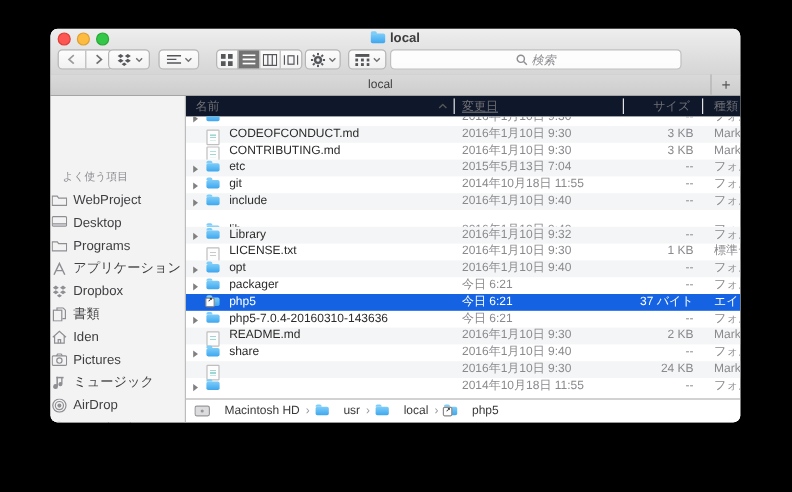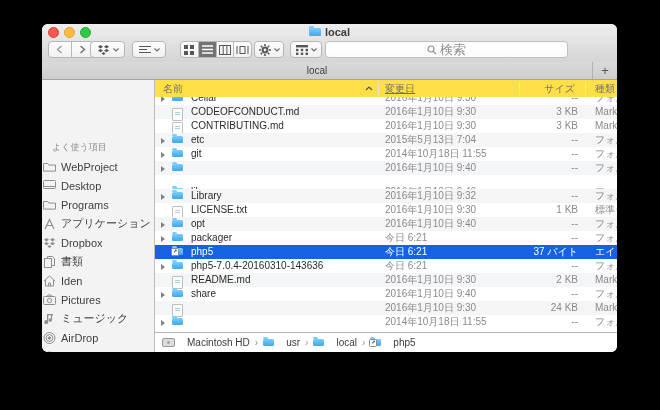--- a/index.html
+++ b/index.html
@@ -29,38 +29,38 @@
   
   .tb-btn{position:absolute;top:17px;height:17px;border:1px solid #b6b6b6;border-radius:4px;
         background:linear-gradient(#fdfdfd,#f1f1f1);display:flex;align-items:center;justify-content:center;
         box-sizing:border-box;color:#4c4c4e;}
   .seg{display:flex;height:100%;align-items:center;justify-content:center;flex:1;}
   .seg+.seg{border-left:1px solid #b9b9b9;}
   .seg.active{background:#737373;border-radius:0 0 0 0;}
   .chev-down{margin-left:3px;}
   .searchfield{position:absolute;top:17px;left:283px;width:243px;height:17px;box-sizing:border-box;
         border:1px solid #bfbfbf;border-radius:4px;background:rgba(255,255,255,.92);
-        display:flex;align-items:center;justify-content:center;gap:3px;color:#8e8e93;font-size:13px;}
+        display:flex;align-items:center;justify-content:center;gap:3px;color:#8e8e93;font-size:10px;font-style:italic;}
   
   .tabbar{position:absolute;left:0;right:0;top:38px;height:18px;
         background:linear-gradient(#dadada,#cdcdcd);border-bottom:1px solid #a5a5a5;box-sizing:border-box;}
   .tab-label{position:absolute;left:0;right:25px;top:0;height:17px;display:flex;align-items:center;
         justify-content:center;font-size:10px;color:#3e3e3e;}
   .newtab{position:absolute;right:0;top:0;width:24px;height:17px;border-left:1px solid #b0b0b0;
         display:flex;align-items:center;justify-content:center;font-size:13px;color:#555;}
   
   .sidebar{position:absolute;left:0;top:56px;bottom:0;width:113px;background:#f4f3f4;
         border-right:1px solid #bcbcbc;box-sizing:border-box;}
   .sb-head{position:absolute;left:10px;font-size:9px;color:#8b8b90;}
   .sb-item{position:absolute;left:0;width:113px;height:19px;display:flex;align-items:center;gap:5px;
         box-sizing:border-box;font-size:11px;color:#3f3f41;white-space:nowrap;}
   .sb-ic{width:14px;height:14px;display:flex;align-items:center;justify-content:center;flex:0 0 14px;
         color:#8e8e93;font-size:12px;}
   
-  .listhead{position:absolute;left:113px;right:0;top:56px;height:17px;background:#fde047;
+  .listhead{position:absolute;left:113px;right:0;top:56px;height:17px;background:#0f172a;
         border-bottom:1px solid #0f172a;font-size:10px;color:#6f6f74;}
   .lh-sep{position:absolute;top:2px;bottom:2px;width:1px;background:#e4e4e5;}
   .rows{position:absolute;left:113px;right:0;top:73px;height:235px;overflow:hidden;background:#fff;}
   .row{position:absolute;left:0;right:0;height:14px;font-size:10px;line-height:14px;color:#2b2b2b;}
   .row.alt{background:#f4f5f6;}
   .row.selected{background:#1563e2;color:#fff;}
   .row.selected .fdate,.row.selected .fsize,.row.selected .fkind{color:#fff;}
   .tri{position:absolute;left:6px;top:4.5px;width:0;height:0;border-left:4px solid #808080;
         border-top:3px solid transparent;border-bottom:3px solid transparent;}
   .ric{position:absolute;left:17px;top:2.5px;}
@@ -340,21 +340,20 @@
     <span style="position:absolute;right:42px;top:2px;">サイズ</span>
     <div class="lh-sep" style="left:430px;"></div>
     <span style="position:absolute;left:440px;top:2px;">種類</span>
   </div>
 
   <div class="rows">
 
     <div class="row" style="top:-6px;">
       <span class="tri"></span>
       <span class="ric fold s"></span>
-      <span class="fname">Cellar</span>
       <span class="fdate">2016年1月10日 9:30</span>
       <span class="fsize">--</span>
       <span class="fkind">フォル</span>
     </div>
 
     <div class="row alt" style="top:8px;">
       <span class="ric doc"></span>
       <span class="fname">CODEOFCONDUCT.md</span>
       <span class="fdate">2016年1月10日 9:30</span>
       <span class="fsize">3 KB</span>
@@ -383,20 +382,21 @@
       <span class="ric fold s"></span>
       <span class="fname">git</span>
       <span class="fdate">2014年10月18日 11:55</span>
       <span class="fsize">--</span>
       <span class="fkind">フォル</span>
     </div>
 
     <div class="row alt" style="top:64px;">
       <span class="tri"></span>
       <span class="ric fold s"></span>
+      <span class="fname">include</span>
       <span class="fdate">2016年1月10日 9:40</span>
       <span class="fsize">--</span>
       <span class="fkind">フォル</span>
     </div>
 
     <div class="row" style="top:64px;margin-top:24px;">
       <span class="tri"></span>
       <span class="ric fold s"></span>
       <span class="fname">lib</span>
       <span class="fdate">2016年1月10日 9:40</span>

